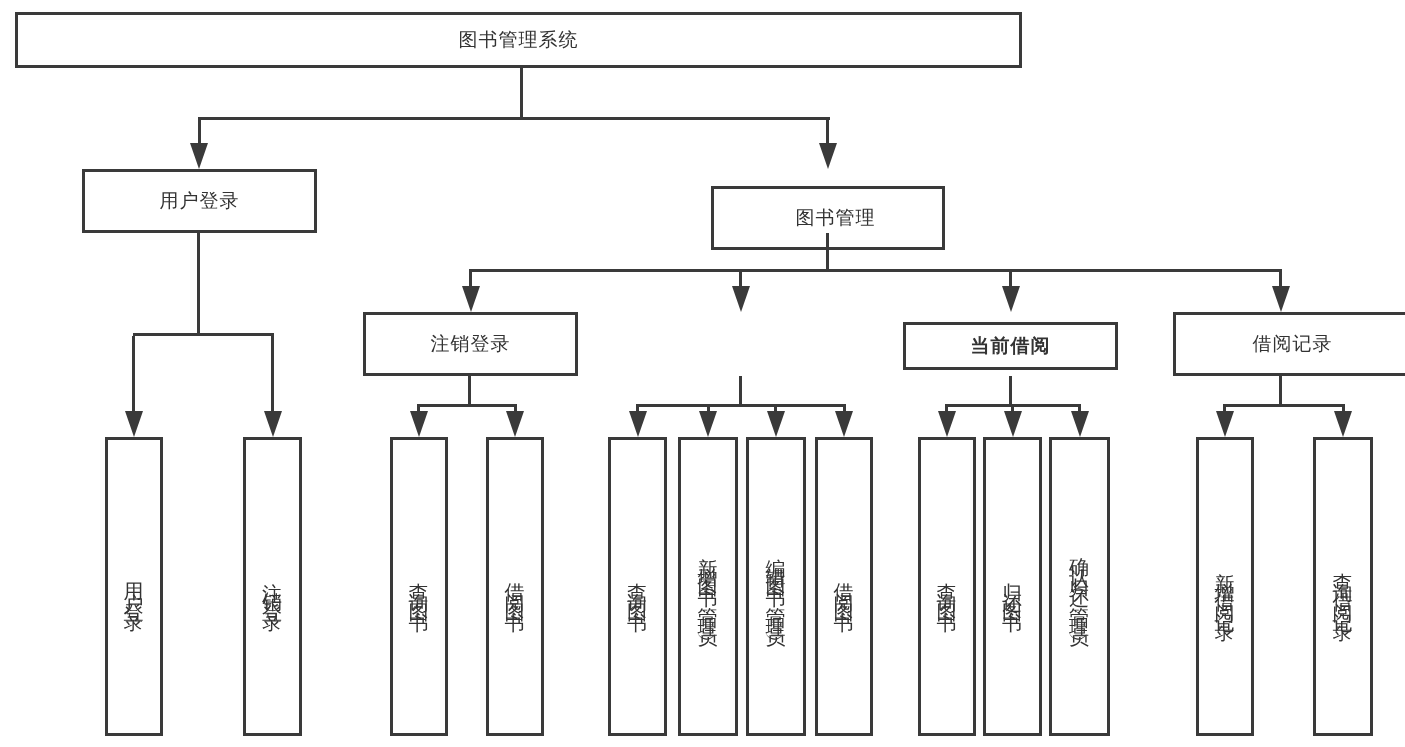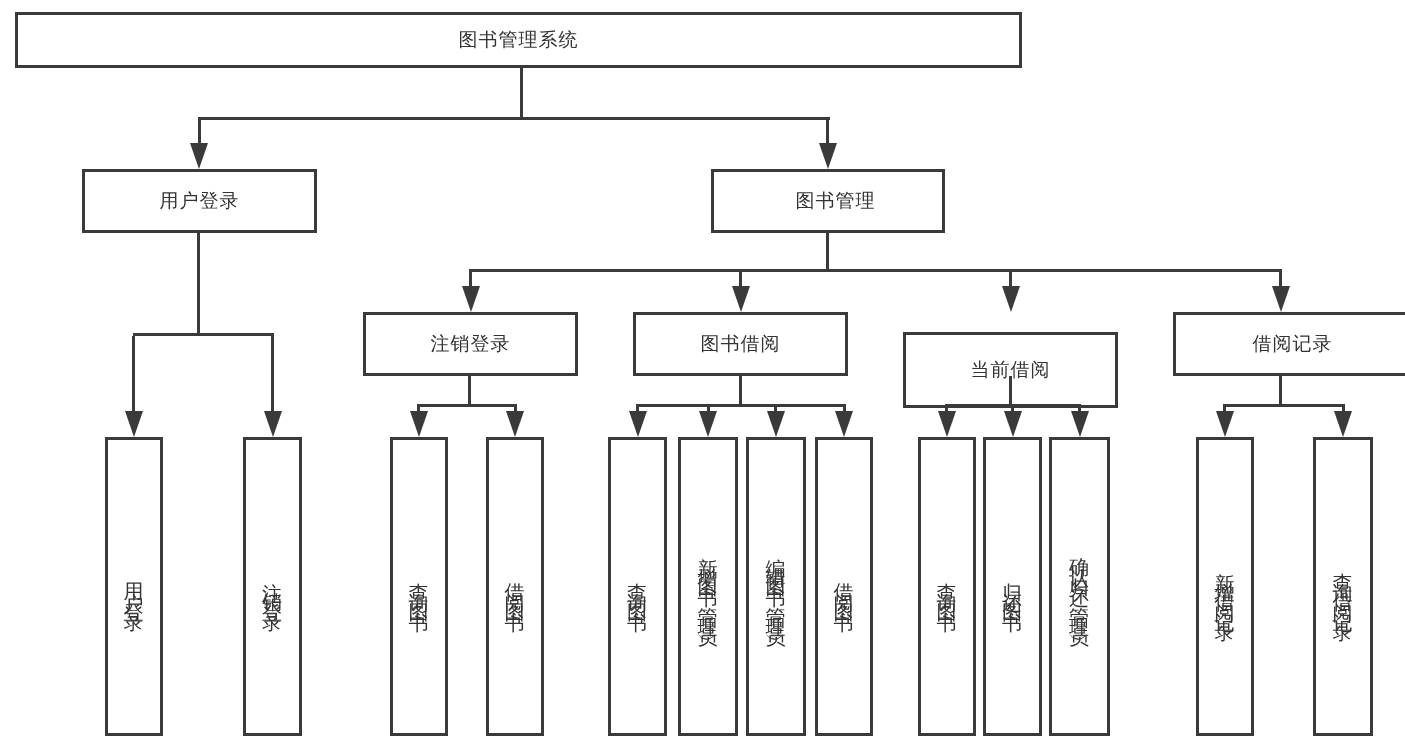--- a/index.html
+++ b/index.html
@@ -65,43 +65,42 @@
   <div class="box" style="left:15px;top:12px;width:1007px;height:56px;">图书管理系统</div>
 
   <div class="vline" style="left:520px;top:68px;width:3px;height:51px;"></div>
   <div class="hline" style="left:198px;top:117px;width:632px;height:3px;"></div>
   <div class="vline" style="left:198px;top:117px;width:3px;height:29px;"></div>
   <div class="arrow" style="left:190px;top:143px;"></div>
   <div class="vline" style="left:826px;top:117px;width:3px;height:29px;"></div>
   <div class="arrow" style="left:819px;top:143px;"></div>
 
   <div class="box" style="left:82px;top:169px;width:235px;height:64px;">用户登录</div>
-  <div class="box" style="left:711px;top:169px;width:234px;height:64px;padding-left:15px;">图书管理</div>
+  <div class="box" style="left:711px;top:186px;width:234px;height:64px;padding-left:15px;">图书管理</div>
 
   <div class="vline" style="left:197px;top:233px;width:3px;height:103px;"></div>
   <div class="hline" style="left:133px;top:333px;width:141px;height:3px;"></div>
   <div class="vline" style="left:132px;top:336px;width:3px;height:77px;"></div>
   <div class="arrow" style="left:125px;top:411px;"></div>
   <div class="vline" style="left:271px;top:336px;width:3px;height:77px;"></div>
   <div class="arrow" style="left:264px;top:411px;"></div>
 
   <div class="vline" style="left:826px;top:233px;width:3px;height:38px;"></div>
   <div class="hline" style="left:469px;top:269px;width:813px;height:3px;"></div>
   <div class="vline" style="left:469px;top:269px;width:3px;height:19px;"></div>
   <div class="arrow" style="left:462px;top:286px;"></div>
   <div class="vline" style="left:739px;top:272px;width:3px;height:16px;"></div>
   <div class="arrow" style="left:732px;top:286px;"></div>
   <div class="vline" style="left:1009px;top:272px;width:3px;height:16px;"></div>
   <div class="arrow" style="left:1002px;top:286px;"></div>
   <div class="vline" style="left:1279px;top:269px;width:3px;height:19px;"></div>
   <div class="arrow" style="left:1272px;top:286px;"></div>
 
   <div class="box" style="left:363px;top:312px;width:215px;height:64px;">注销登录</div>
-  <div class="box" style="left:633px;top:312px;width:215px;height:64px;">图书借阅</div>
-  <div class="box" style="left:903px;top:332px;width:215px;height:76px;">当前借阅</div>
+  <div class="box" style="left:903px;top:322px;width:215px;height:48px;font-weight:bold;">当前借阅</div>
   <div class="box" style="left:1173px;top:312px;width:239px;height:64px;">借阅记录</div>
 
   <div class="vline" style="left:468px;top:376px;width:3px;height:30px;"></div>
   <div class="hline" style="left:417px;top:404px;width:100px;height:3px;"></div>
   <div class="vline" style="left:417px;top:404px;width:3px;height:10px;"></div>
   <div class="arrow" style="left:410px;top:411px;"></div>
   <div class="vline" style="left:514px;top:404px;width:3px;height:10px;"></div>
   <div class="arrow" style="left:506px;top:411px;"></div>
 
   <div class="vline" style="left:739px;top:376px;width:3px;height:30px;"></div>

